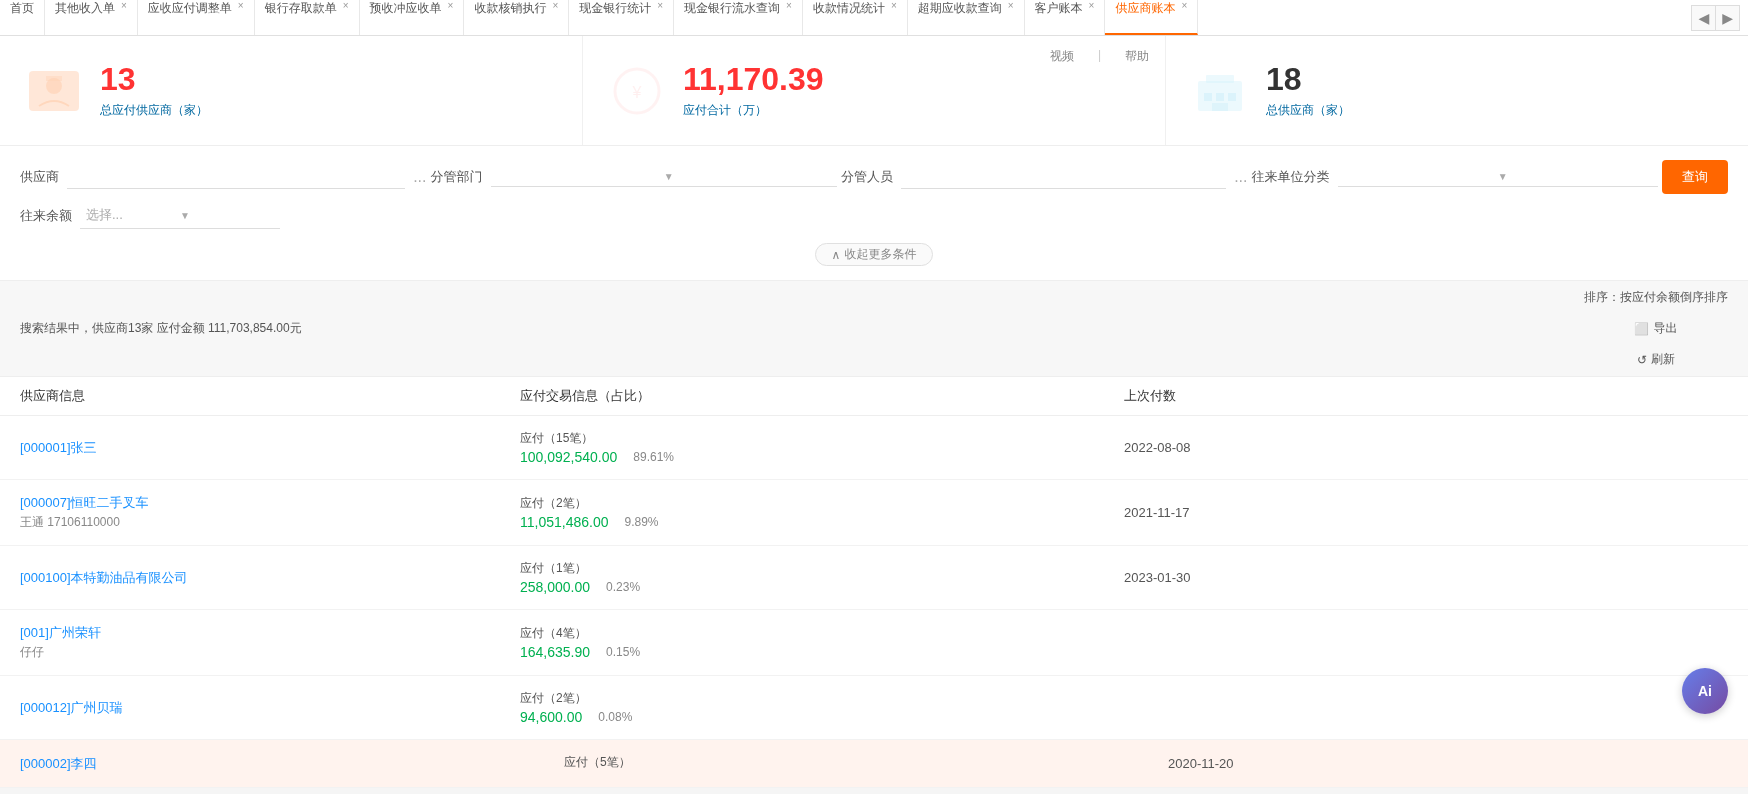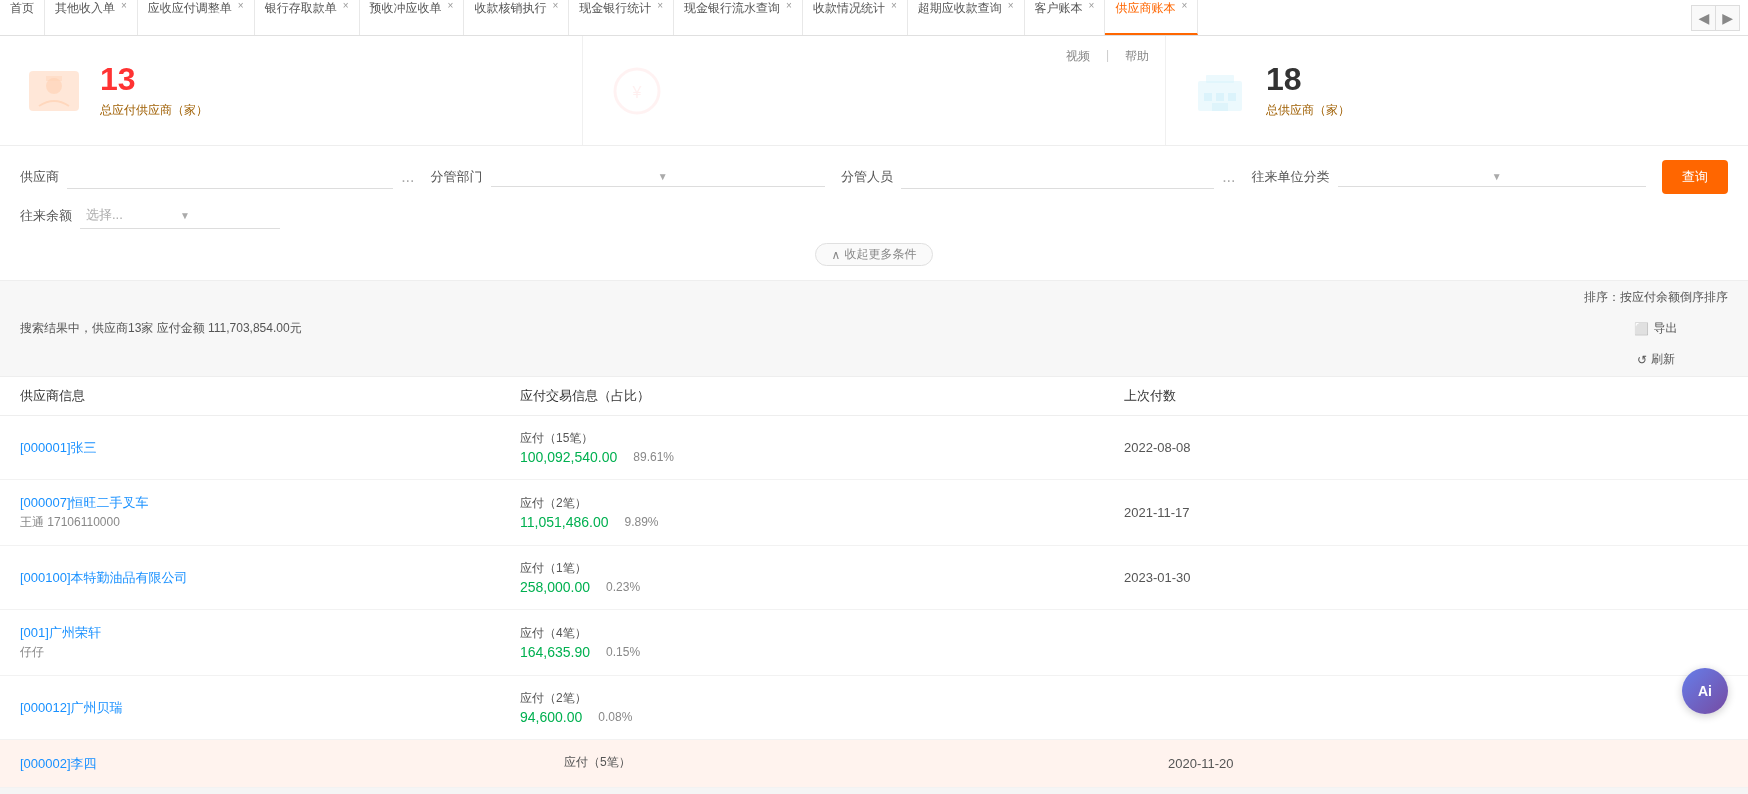--- a/index.html
+++ b/index.html
@@ -69,44 +69,44 @@
     }
     .card-content {}
     .card-value {
       font-size: 32px;
       font-weight: bold;
       color: #ff3333;
       line-height: 1.1;
     }
     .card-label {
       font-size: 12px;
-      color: #a16207;
+      color: #0369a1;
       margin-top: 4px;
     }
     .top-right-links {
       position: absolute;
       top: 12px;
       right: 16px;
       font-size: 12px;
       color: #888;
       display: flex;
-      gap: 16px;
+      gap: 24px;
     }
     .top-right-links span { cursor: pointer; }
 
     
     .filter-area {
       background: #fff;
       padding: 14px 20px 10px;
       border-bottom: 1px solid #eee;
     }
     .filter-row {
       display: flex;
       align-items: center;
-      gap: 16px;
+      gap: 4px;
       margin-bottom: 8px;
     }
     .filter-item {
       display: flex;
       align-items: center;
       gap: 8px;
       flex: 1;
     }
     .filter-label {
       font-size: 13px;
@@ -341,20 +341,24 @@
       <div class="card-label">总应付供应商（家）</div>
     </div>
   </div>
 
   <div class="summary-card">
     <div class="card-icon">
       <svg viewBox="0 0 60 60" fill="none" xmlns="http://www.w3.org/2000/svg" class="icon-svg">
         <circle cx="30" cy="30" r="22" stroke="#ff9999" stroke-width="3" fill="none" opacity="0.4"></circle>
         <text x="50%" y="55%" dominant-baseline="middle" text-anchor="middle" fill="#ff9999" font-size="16" opacity="0.5">¥</text>
       </svg>
+    </div>
+    <div class="card-content">
+      <div class="card-value">11,170.39</div>
+      <div class="card-label">应付合计（万）</div>
     </div>
     <div class="top-right-links">
       <span>视频</span>
       <span style="color:#ccc;">|</span>
       <span>帮助</span>
     </div>
   </div>
 
   <div class="summary-card">
     <div class="card-icon">

